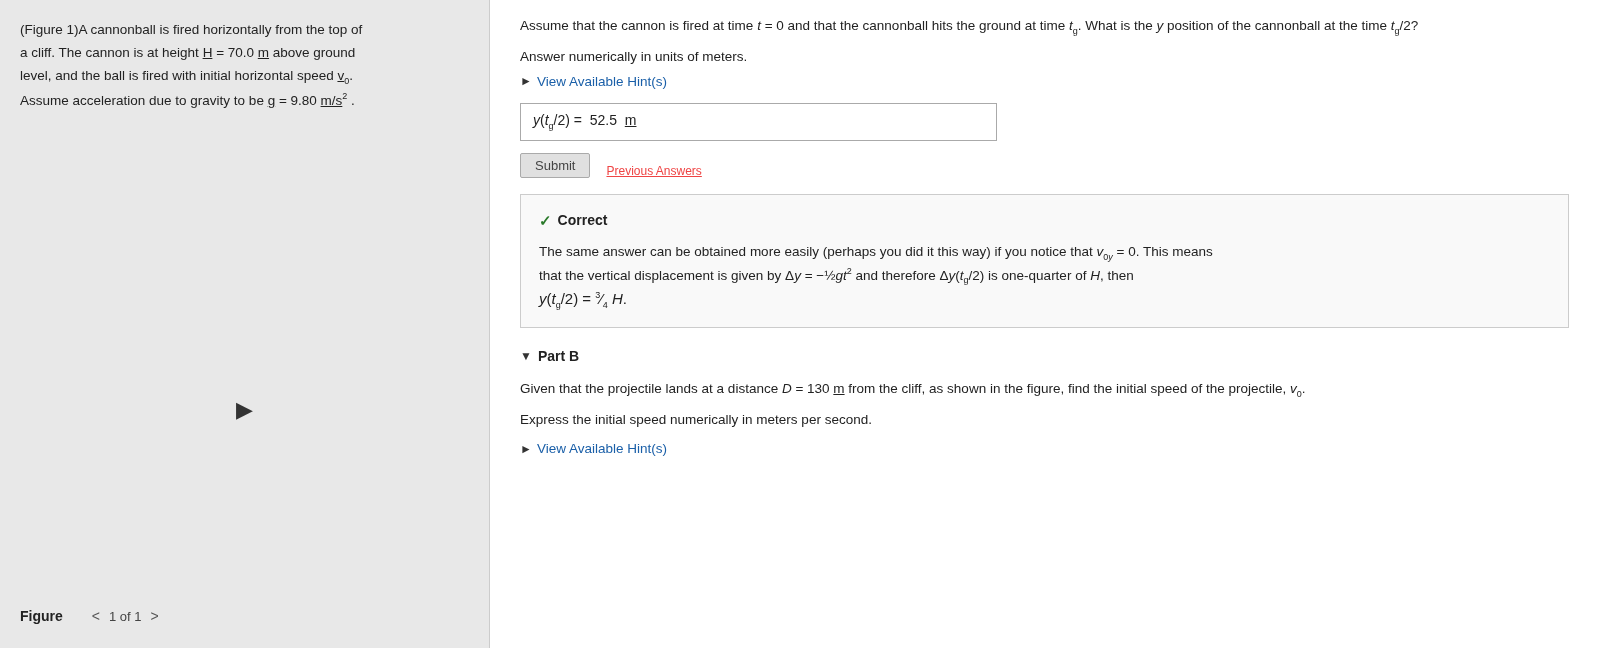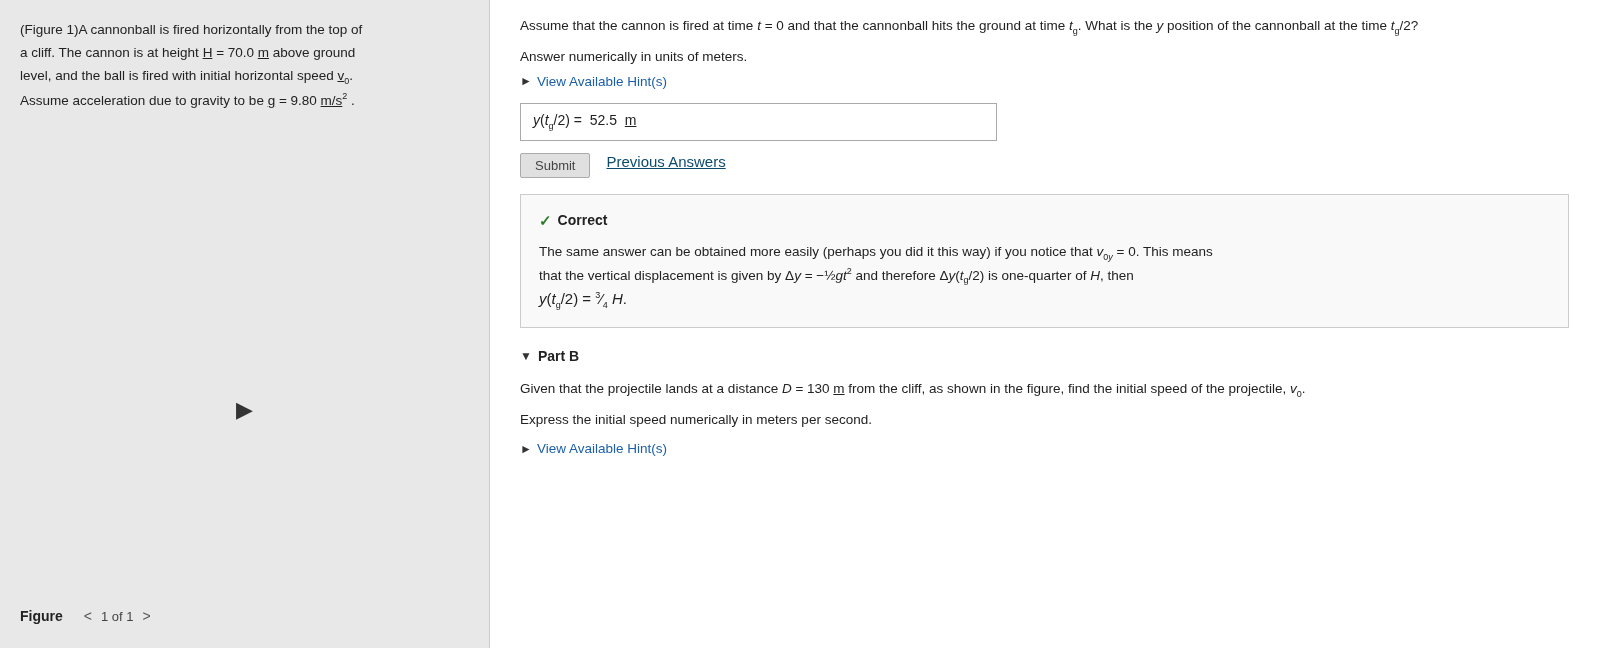--- a/index.html
+++ b/index.html
@@ -27,21 +27,21 @@
       font-size: 13.5px;
       line-height: 1.55;
       color: #222;
     }
     .left-top p {
       margin-bottom: 2px;
     }
     .left-bottom {
       display: flex;
       align-items: center;
-      gap: 18px;
+      gap: 26px;
       padding-bottom: 4px;
     }
     .figure-label {
       font-size: 14px;
       font-weight: bold;
       color: #222;
     }
     .pagination {
       display: flex;
       align-items: center;
@@ -99,36 +99,36 @@
       padding: 8px 12px;
       width: 477px;
       font-size: 14px;
       color: #222;
       background: #fff;
       margin-bottom: 12px;
       min-height: 38px;
     }
     .submit-row {
       display: flex;
-      align-items: flex-start;
+      align-items: flex-end;
       gap: 16px;
       margin-bottom: 16px;
     }
     .submit-btn {
       background: #e0e0e0;
       border: 1px solid #aaa;
       padding: 4px 14px;
       font-size: 13px;
       cursor: pointer;
       color: #444;
       border-radius: 2px;
     }
     .prev-answers-link {
-      color: #0c4a6e;
-      font-size: 15px;
+      color: #ef4444;
+      font-size: 12px;
       text-decoration: underline;
       cursor: pointer;
     }
     .correct-box {
       border: 1px solid #ccc;
       background: #f9f9f9;
       padding: 14px 18px;
       margin-bottom: 20px;
       font-size: 13.5px;
       line-height: 1.6;

